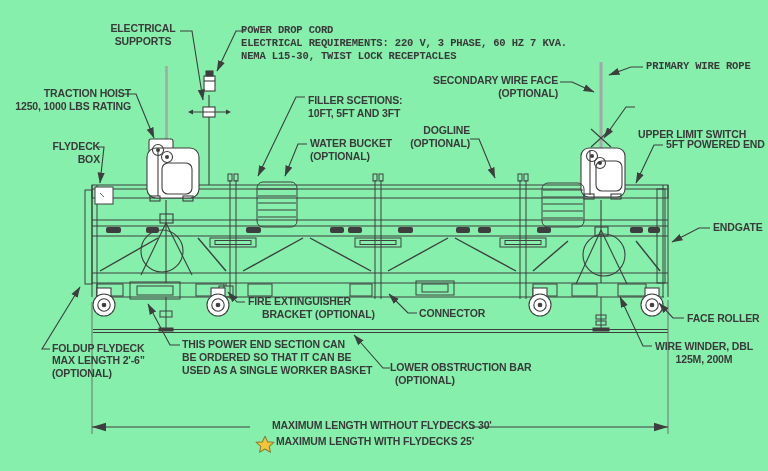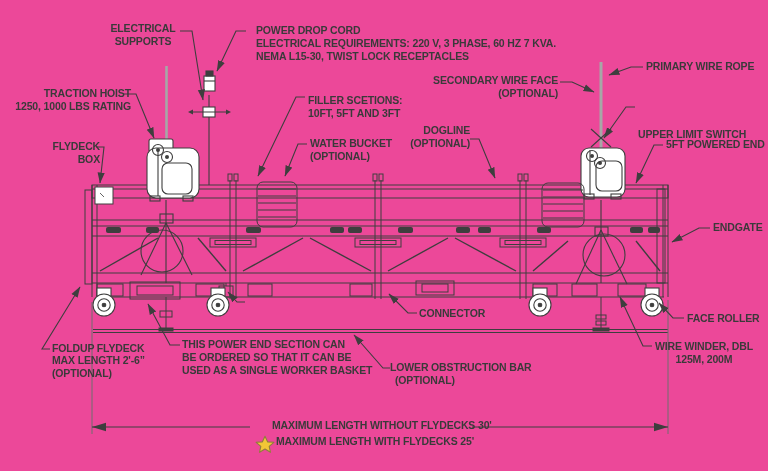--- a/index.html
+++ b/index.html
@@ -1,30 +1,30 @@
 <!DOCTYPE html>
 <html><head>
 <meta charset="utf-8">
 <style>
   html,body{margin:0;padding:0;background:#ffffff;}
-  #stage{position:relative;width:768px;height:471px;background:#ec4899;overflow:hidden;
+  #stage{position:relative;width:768px;height:471px;background:#86efac;overflow:hidden;
          font-family:"Liberation Sans",sans-serif;}
   #art{position:absolute;left:0;top:0;}
   .lbl{position:absolute;font:700 10.5px/13px "Liberation Sans",sans-serif;color:#3a3a3a;
        letter-spacing:-0.15px;white-space:nowrap;}
   .ln{display:block;}
   #lbl-elec{left:100px;top:22px;width:86px;text-align:center;}
-  #lbl-power{left:256px;top:24px;}
+  #lbl-power{left:241px;top:24px;font-family:Liberation Mono, monospace;}
   #lbl-traction{left:2px;top:87px;width:129px;text-align:right;}
   #lbl-control{left:22px;top:140px;width:78px;text-align:right;}
   #lbl-filler{left:308px;top:94px;}
   #lbl-water{left:310px;top:137px;}
   #lbl-dogline{left:390px;top:124px;width:80px;text-align:right;}
   #lbl-secondary{left:430px;top:74px;width:128px;text-align:right;}
-  #lbl-primary{left:646px;top:60px;}
+  #lbl-primary{left:646px;top:60px;font-family:Liberation Mono, monospace;}
   #lbl-limit{left:638px;top:100px;margin-top:28px;}
   #lbl-powered{left:666px;top:138px;}
   #lbl-endgate{left:713px;top:221px;}
   #lbl-face{left:687px;top:312px;}
   #lbl-winder{left:655px;top:340px;text-align:center;}
   #lbl-connector{left:419px;top:307px;}
   #lbl-fireext{left:248px;top:295px;}
   #lbl-fireext .indent{padding-left:14px;}
   #lbl-note{left:182px;top:338px;}
   #lbl-obstruction{left:390px;top:361px;}
@@ -354,20 +354,24 @@
 
   <div class="lbl" id="lbl-winder">
     <span class="ln">WIRE WINDER, DBL</span>
     <span class="ln">125M, 200M</span>
   </div>
 
   <div class="lbl" id="lbl-connector">
     <span class="ln">CONNECTOR</span>
   </div>
 
+  <div class="lbl" id="lbl-fireext">
+    <span class="ln">FIRE EXTINGUISHER</span>
+    <span class="ln indent">BRACKET (OPTIONAL)</span>
+  </div>
 
   <div class="lbl" id="lbl-note">
     <span class="ln">THIS POWER END SECTION CAN</span>
     <span class="ln">BE ORDERED SO THAT IT CAN BE</span>
     <span class="ln">USED AS A SINGLE WORKER BASKET</span>
   </div>
 
   <div class="lbl" id="lbl-obstruction">
     <span class="ln">LOWER OBSTRUCTION BAR</span>
     <span class="ln indent">(OPTIONAL)</span>

